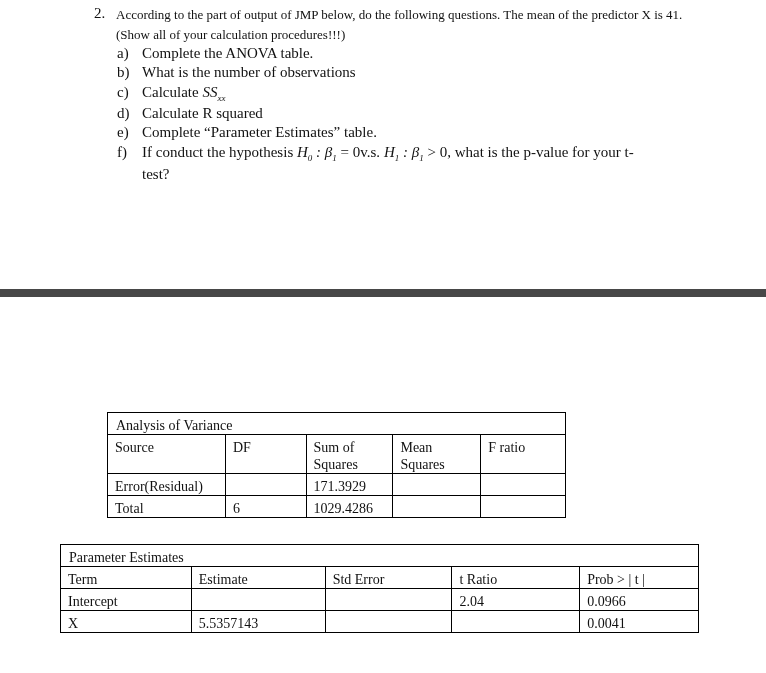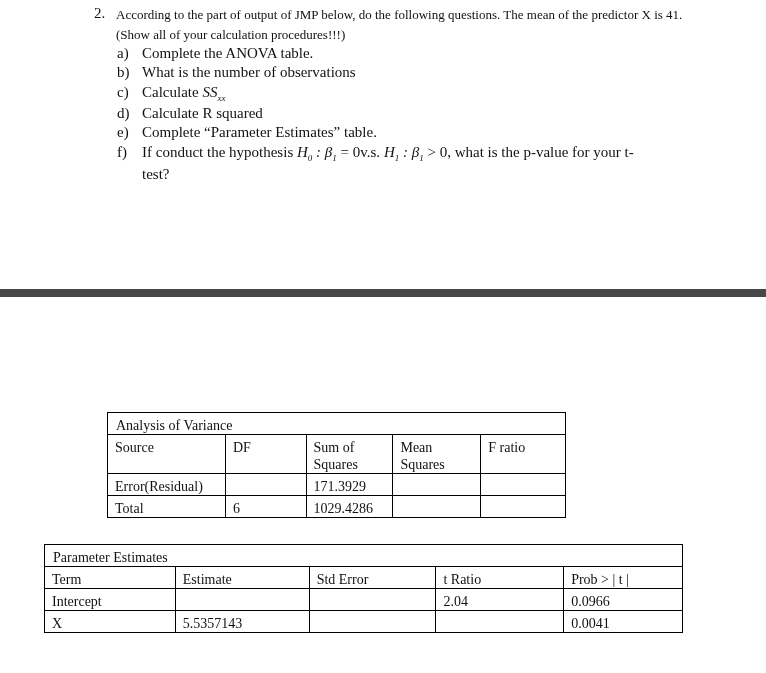--- a/index.html
+++ b/index.html
@@ -89,21 +89,21 @@
   <tr>
     <td>Total</td>
         <td>6</td>
         <td>1029.4286</td>
         <td></td>
         <td></td>
   </tr>
 </tbody>
   </table>
 
-<table style="left:44px;top:544px;width:639px;">
+<table style="left:60px;top:544px;width:639px;">
   <colgroup>
       <col style="width:131px">
       <col style="width:134px">
       <col style="width:127px">
       <col style="width:128px">
       <col style="width:119px">
     </colgroup>
   <tbody>
       <tr>
         <td colspan="5" class="title-cell">Parameter Estimates</td>

